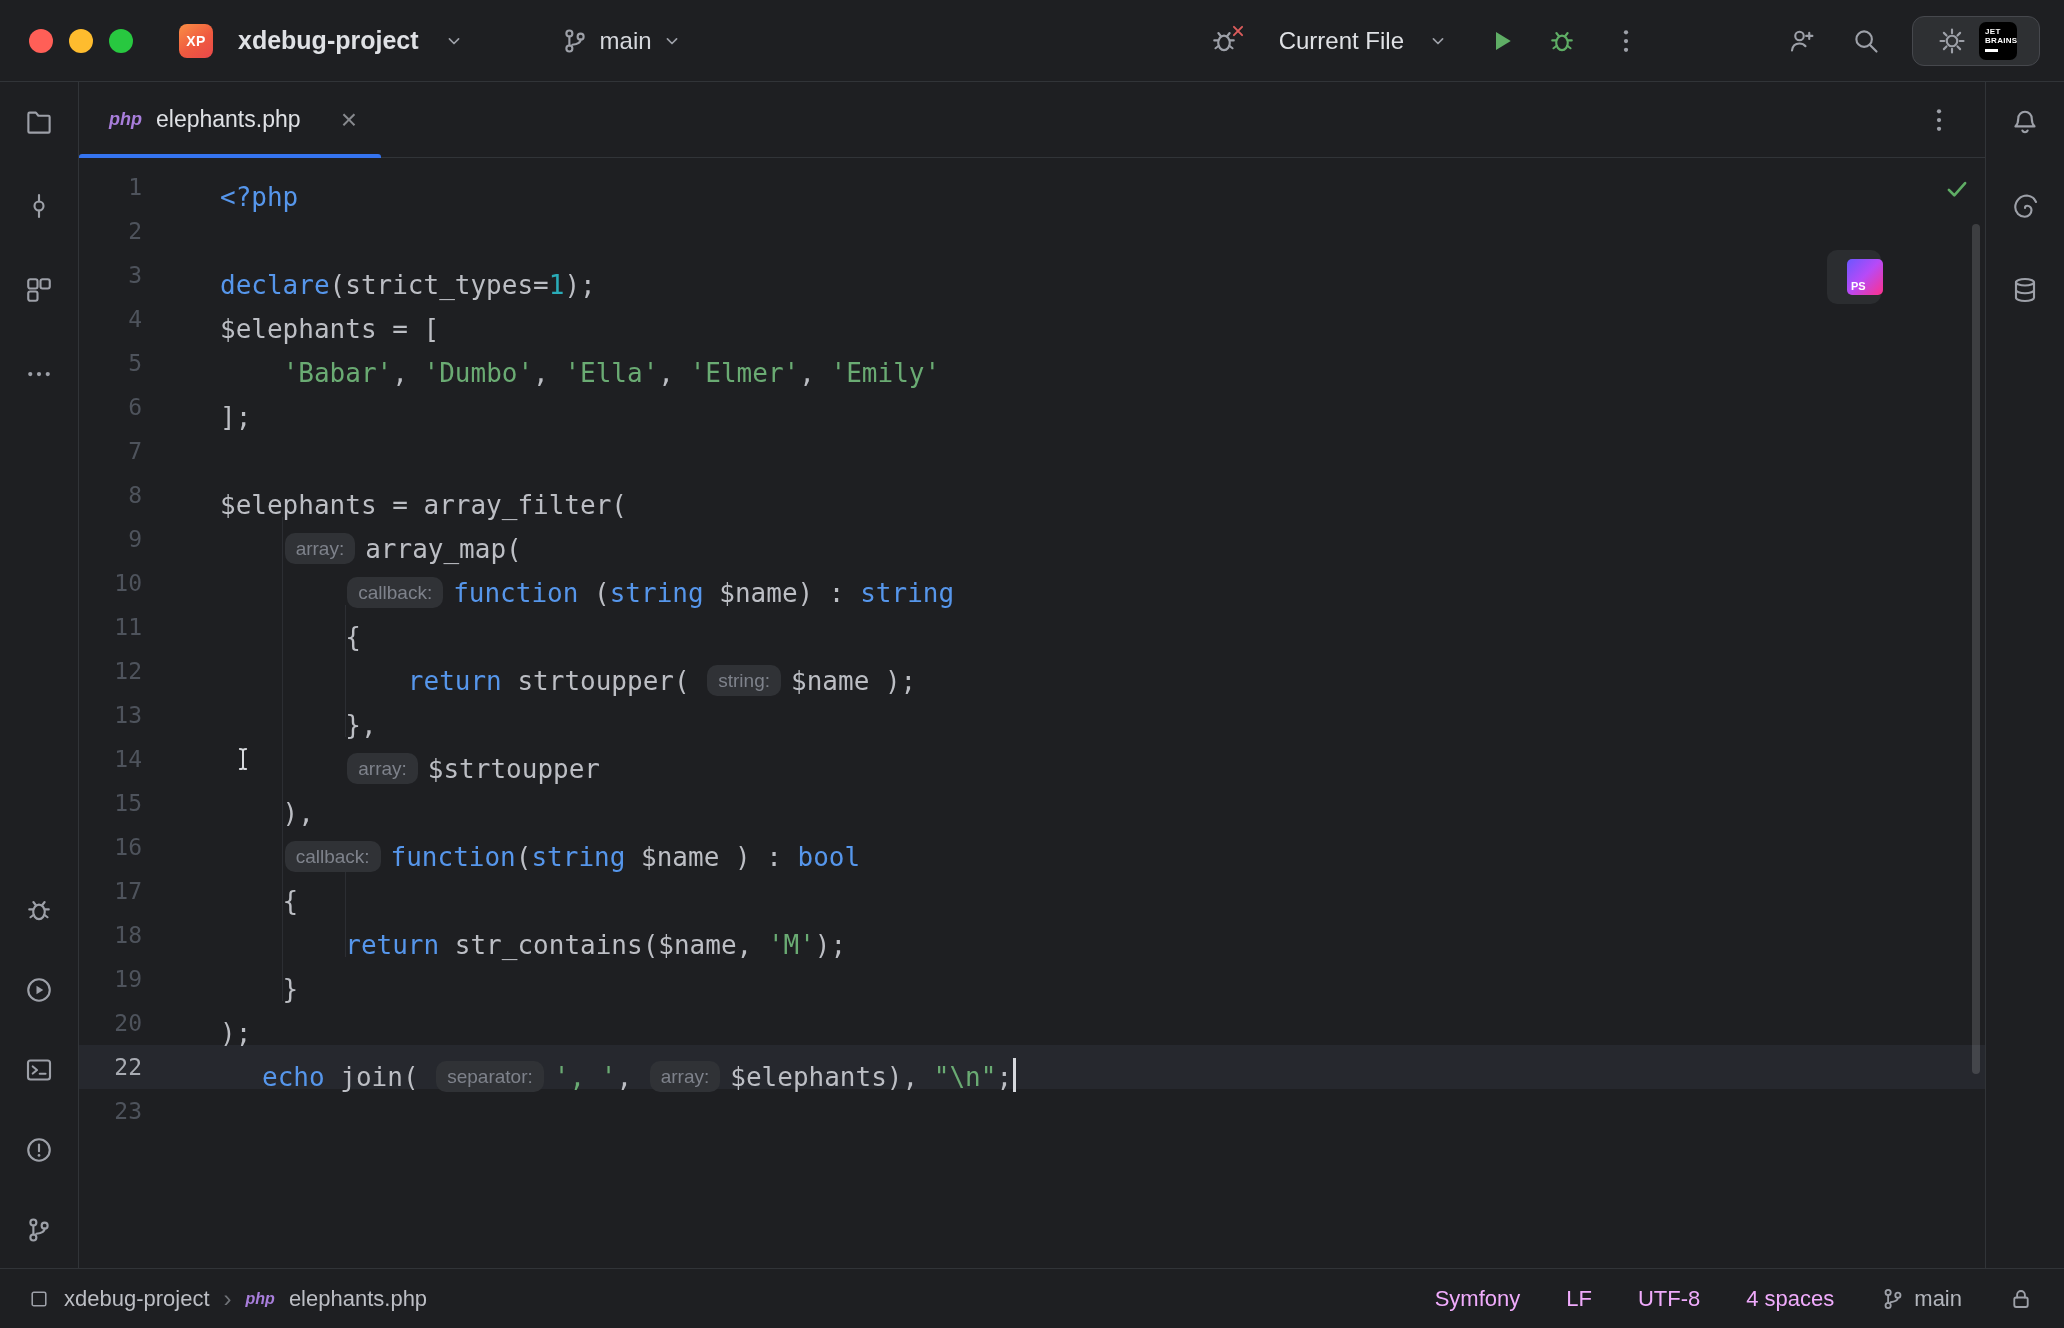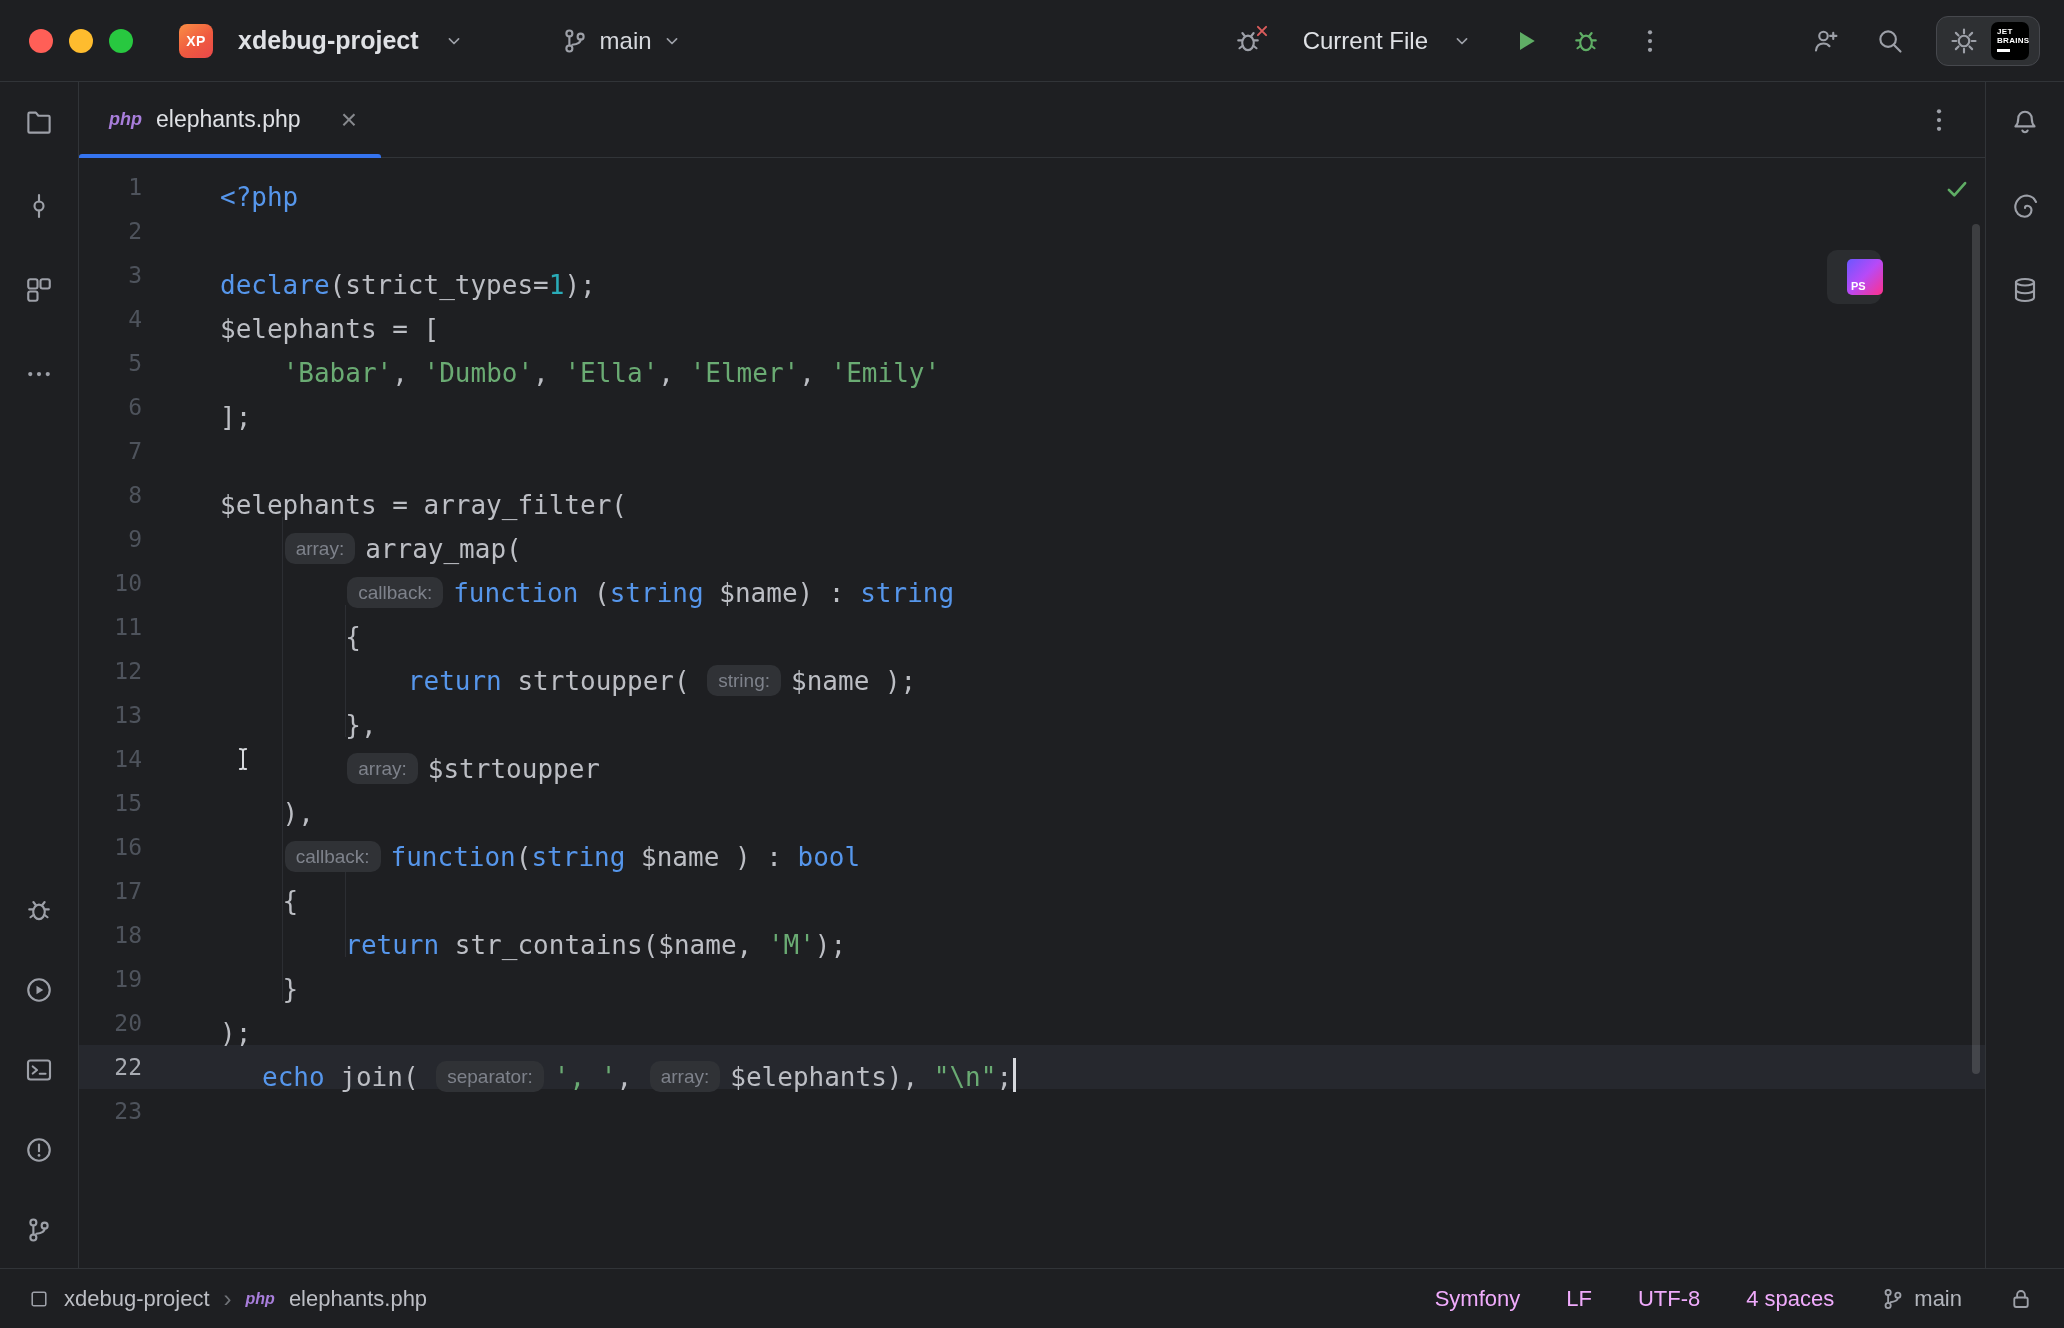--- a/index.html
+++ b/index.html
@@ -23,21 +23,21 @@
   .vcs{margin-left:96px;display:flex;align-items:center;gap:10px;color:#D5D7DC;font-size:24px;}
   .tb-spacer{flex:1;}
   .tb-btn{width:40px;height:40px;display:grid;place-items:center;background:none;border:none;padding:0;cursor:default;}
   .bugmute{position:relative;margin-right:40px;}
   .bugmute .redx{position:absolute;top:-2px;right:-6px;width:14px;height:14px;}
   .runconf{display:flex;align-items:center;gap:24px;color:#DFE1E5;font-size:24px;margin-right:34px;}
   .gap20{margin-right:20px;}.gap24{margin-right:24px;}
   .person{margin-left:136px;}
   .searchbtn{margin-left:24px;}
   .gear-jb{margin-left:26px;display:flex;align-items:center;gap:10px;background:#2E3033;
-           border:1px solid #46484D;border-radius:12px;padding:5px 10px;}
+           border:1px solid #46484D;border-radius:12px;padding:5px 22px;}
   .jb-logo{width:38px;height:38px;background:#000;border-radius:7px;box-sizing:border-box;padding:5px 0 0 6px;}
   .jb-logo .jb-txt{color:#fff;font-weight:800;font-size:8px;line-height:9px;letter-spacing:.3px;}
   .jb-bar{width:13px;height:3px;background:#fff;margin-top:4px;}
 
   
   .main{display:flex;height:1186px;}
   .rail{width:79px;box-sizing:border-box;display:flex;flex-direction:column;align-items:center;
         padding:20px 0 18px;}
   .rail.left{border-right:1px solid #313438;}
   .rail.right{border-left:1px solid #313438;}

